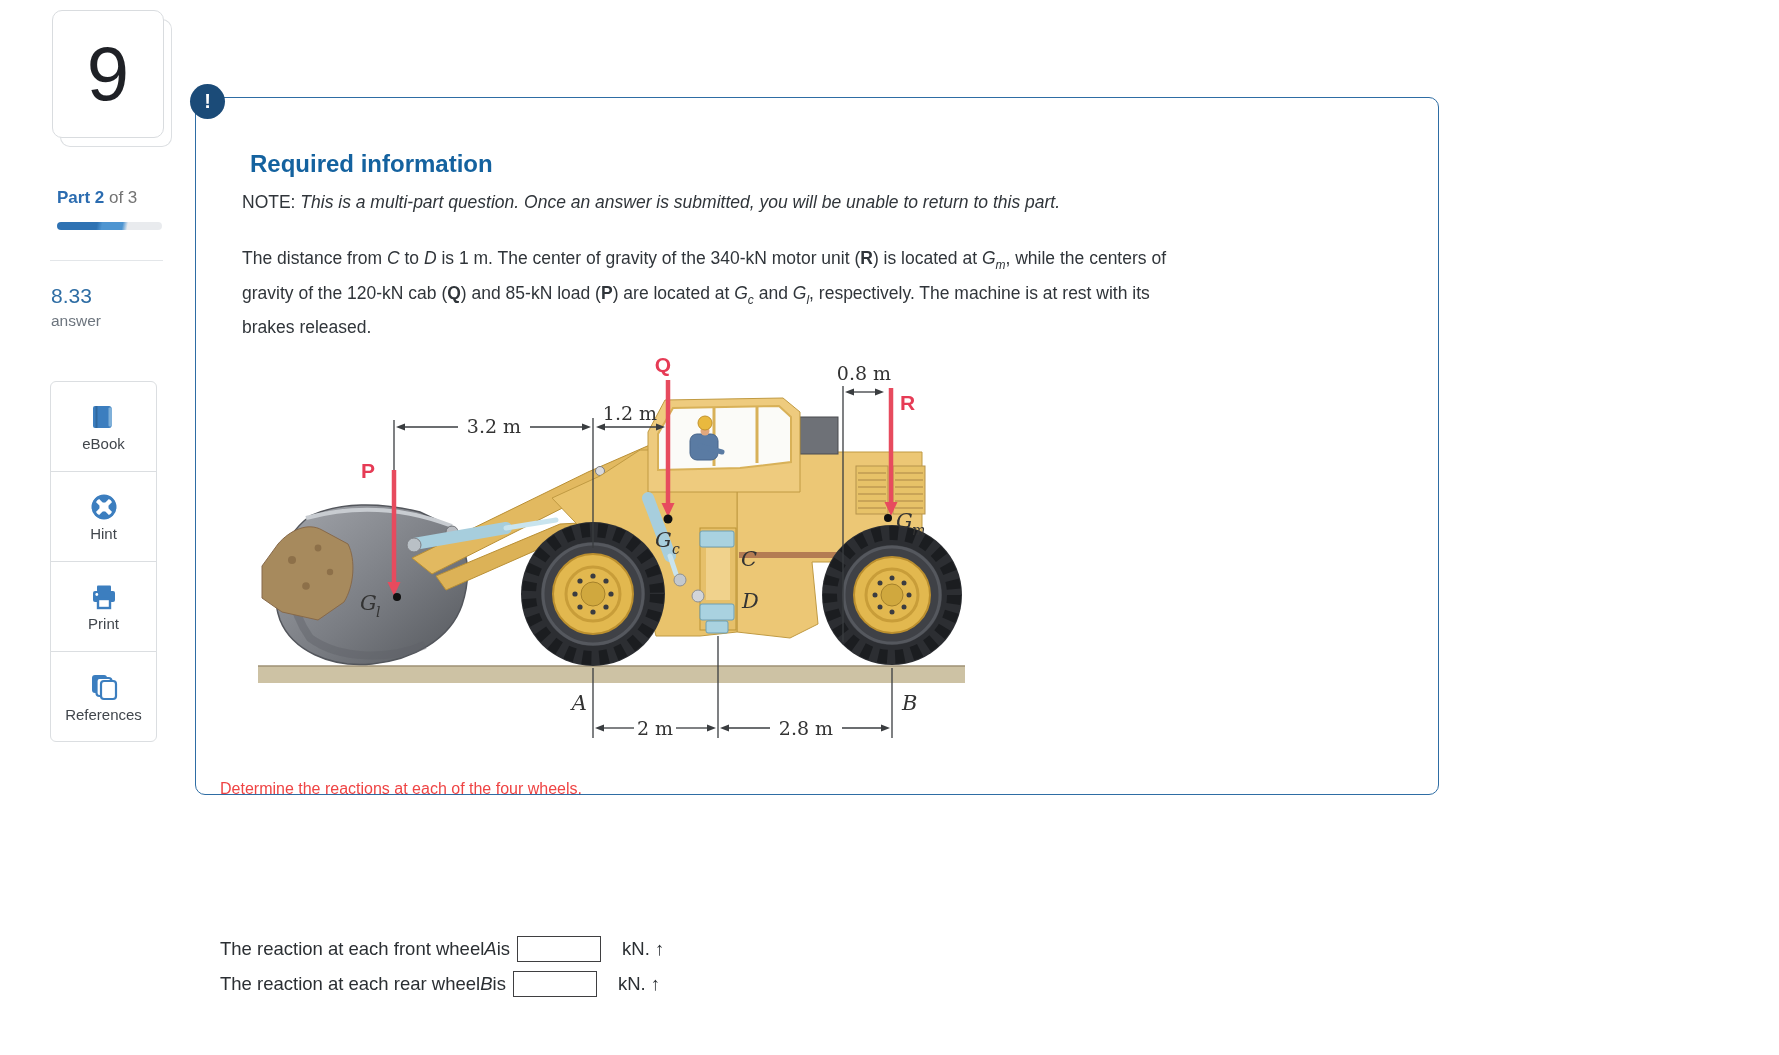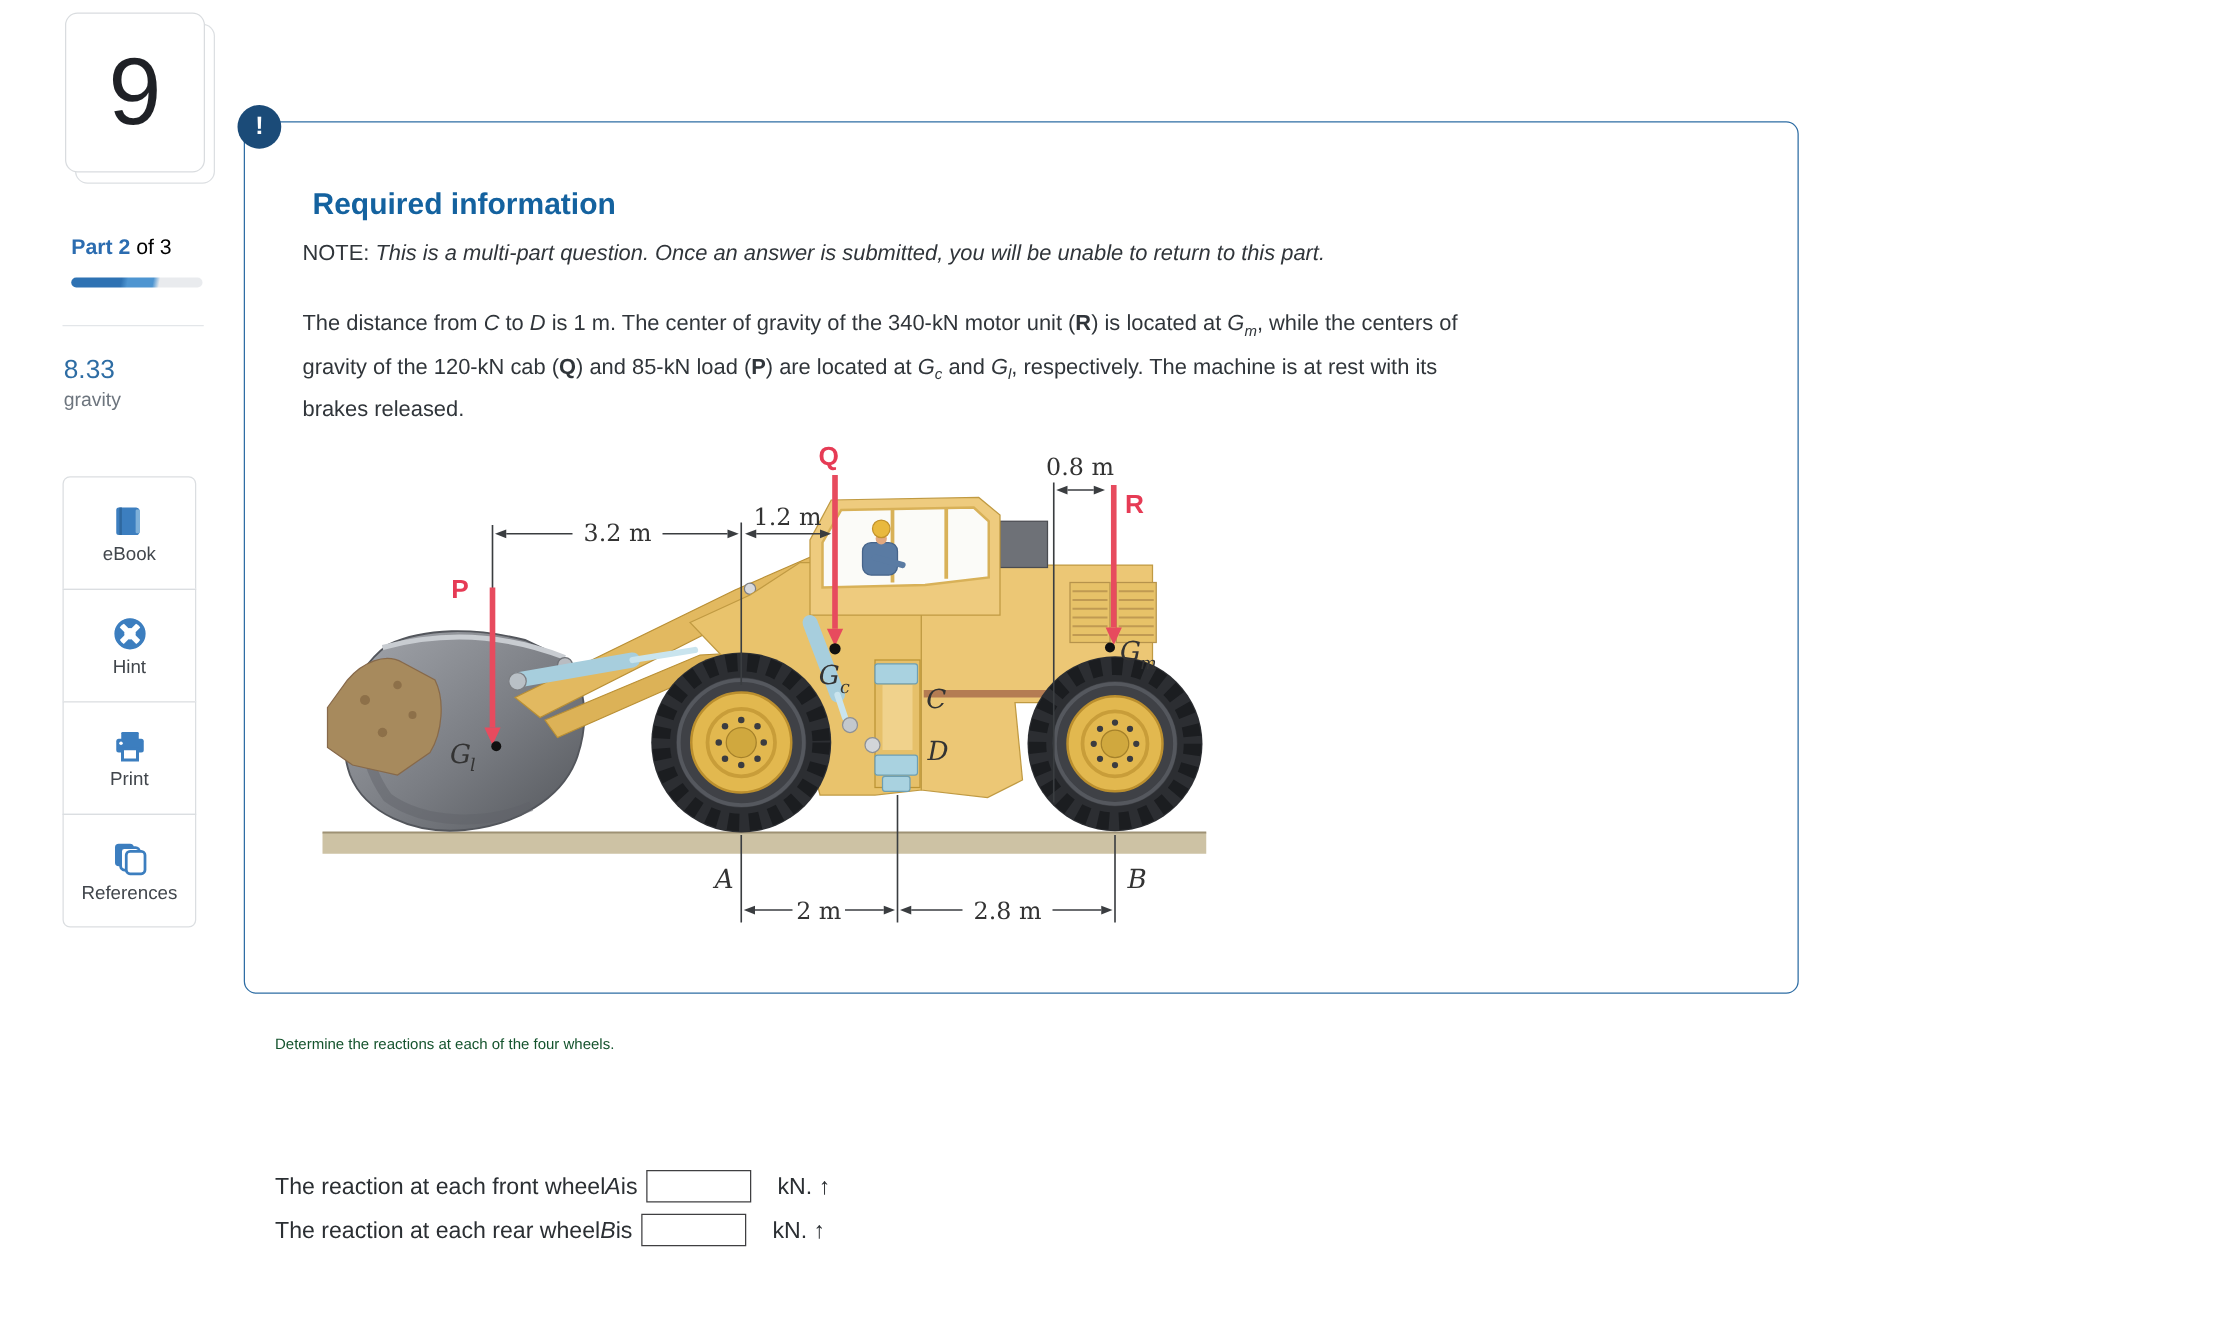--- a/index.html
+++ b/index.html
@@ -7,21 +7,21 @@
         font-family:"Liberation Sans",sans-serif;color:#2d3238;overflow:hidden;}
 
   
   .qcard{position:absolute;left:52px;top:10px;width:110px;height:126px;background:#fff;
          border:1px solid #d9dcdf;border-radius:10px;
          box-shadow:8px 9px 0 -1px #ffffff,8px 9px 0 0 #dcdfe2;
          display:flex;align-items:center;justify-content:center;}
   .qcard .num{font-size:76px;color:#1f2126;line-height:1;}
   .part{position:absolute;left:57px;top:188px;font-size:17px;}
   .part .b{color:#2b6cb0;font-weight:bold;}
-  .part .r{color:#000000;}
+  .part .r{color:#737373;}
   .progress{position:absolute;left:57px;top:222px;width:105px;height:8px;border-radius:4px;
             background:linear-gradient(100deg,#2e72b3 0%,#2e72b3 38%,#4e95d1 43%,#4e95d1 62%,#e9ebee 67%,#e9ebee 100%);}
   .sdivider{position:absolute;left:50px;top:260px;width:113px;height:1px;background:#e3e6e9;}
   .pts-val{position:absolute;left:51px;top:284px;font-size:21px;color:#2e6da4;}
   .pts-lab{position:absolute;left:51px;top:312px;font-size:15.5px;color:#6d757e;}
   .btns{position:absolute;left:50px;top:381px;width:107px;}
   .sbtn{box-sizing:border-box;width:107px;height:91px;background:#fff;border:1px solid #dbdee1;
         margin-top:-1px;display:flex;flex-direction:column;align-items:center;justify-content:center;
         gap:3px;cursor:pointer;}
   .sbtn:first-child{border-radius:6px 6px 0 0;margin-top:0;}
@@ -46,21 +46,21 @@
   .dimline{stroke:#3a3d40;stroke-width:1.3;fill:none;}
   .dimtxt{font-family:"DejaVu Serif",serif;font-size:19px;fill:#333;}
   .ptlab{font-family:"DejaVu Serif",serif;font-size:21px;font-style:italic;fill:#333;}
   .sublab{font-family:"DejaVu Serif",serif;font-size:14px;font-style:italic;fill:#333;}
   .forcelab{font-family:"Liberation Sans",sans-serif;font-size:21px;font-weight:bold;fill:#e63b55;}
   .farrow{stroke:#e74b5e;stroke-width:4.5;}
   .fhead{fill:#e74b5e;}
   .ahead{fill:#3a3d40;}
 
   
-  .qtext{position:absolute;left:220px;top:828px;font-size:12px;color:#14532d;}
+  .qtext{position:absolute;left:220px;top:780px;font-size:16px;color:#ef4444;}
   .answers{position:absolute;left:220px;top:934px;}
   .arow{display:flex;align-items:center;height:30px;margin-bottom:5px;font-size:18.5px;color:#2b2f33;}
   .arow .it{font-style:italic;}
   .answer-input{box-sizing:border-box;width:84px;height:26px;border:1.4px solid #3f3f41;border-radius:0;
                 margin-left:7px;background:#fff;font-size:15px;padding:0 4px;}
   .unit{margin-left:21px;}
 </style>
 </head>
 <body>
 
@@ -69,21 +69,21 @@
   <div>
     <div class="qcard">
       <div class="num">9</div>
     </div>
     <div class="part">
       <span class="b">Part 2</span><span class="r"> of 3</span>
     </div>
     <div class="progress"></div>
     <div class="sdivider"></div>
     <div class="pts-val">8.33</div>
-    <div class="pts-lab">gravity</div>
+    <div class="pts-lab">answer</div>
 
     <div class="btns">
       <div class="sbtn">
         <span>
           <svg width="30" height="30" viewBox="0 0 30 30">
             <path d="M6,4 h14 a2.5,2.5 0 0 1 2.5,2.5 v17 a2.5,2.5 0 0 1 -2.5,2.5 h-14 a2,2 0 0 1 -2,-2 v-18 a2,2 0 0 1 2,-2 z" fill="#3c7ebf"></path>
             <rect x="19.5" y="5.5" width="3.5" height="19" rx="1" fill="#7fb0d9"></rect>
             <rect x="6.5" y="4" width="2" height="22" fill="#2f689f"></rect>
           </svg>
         </span>

